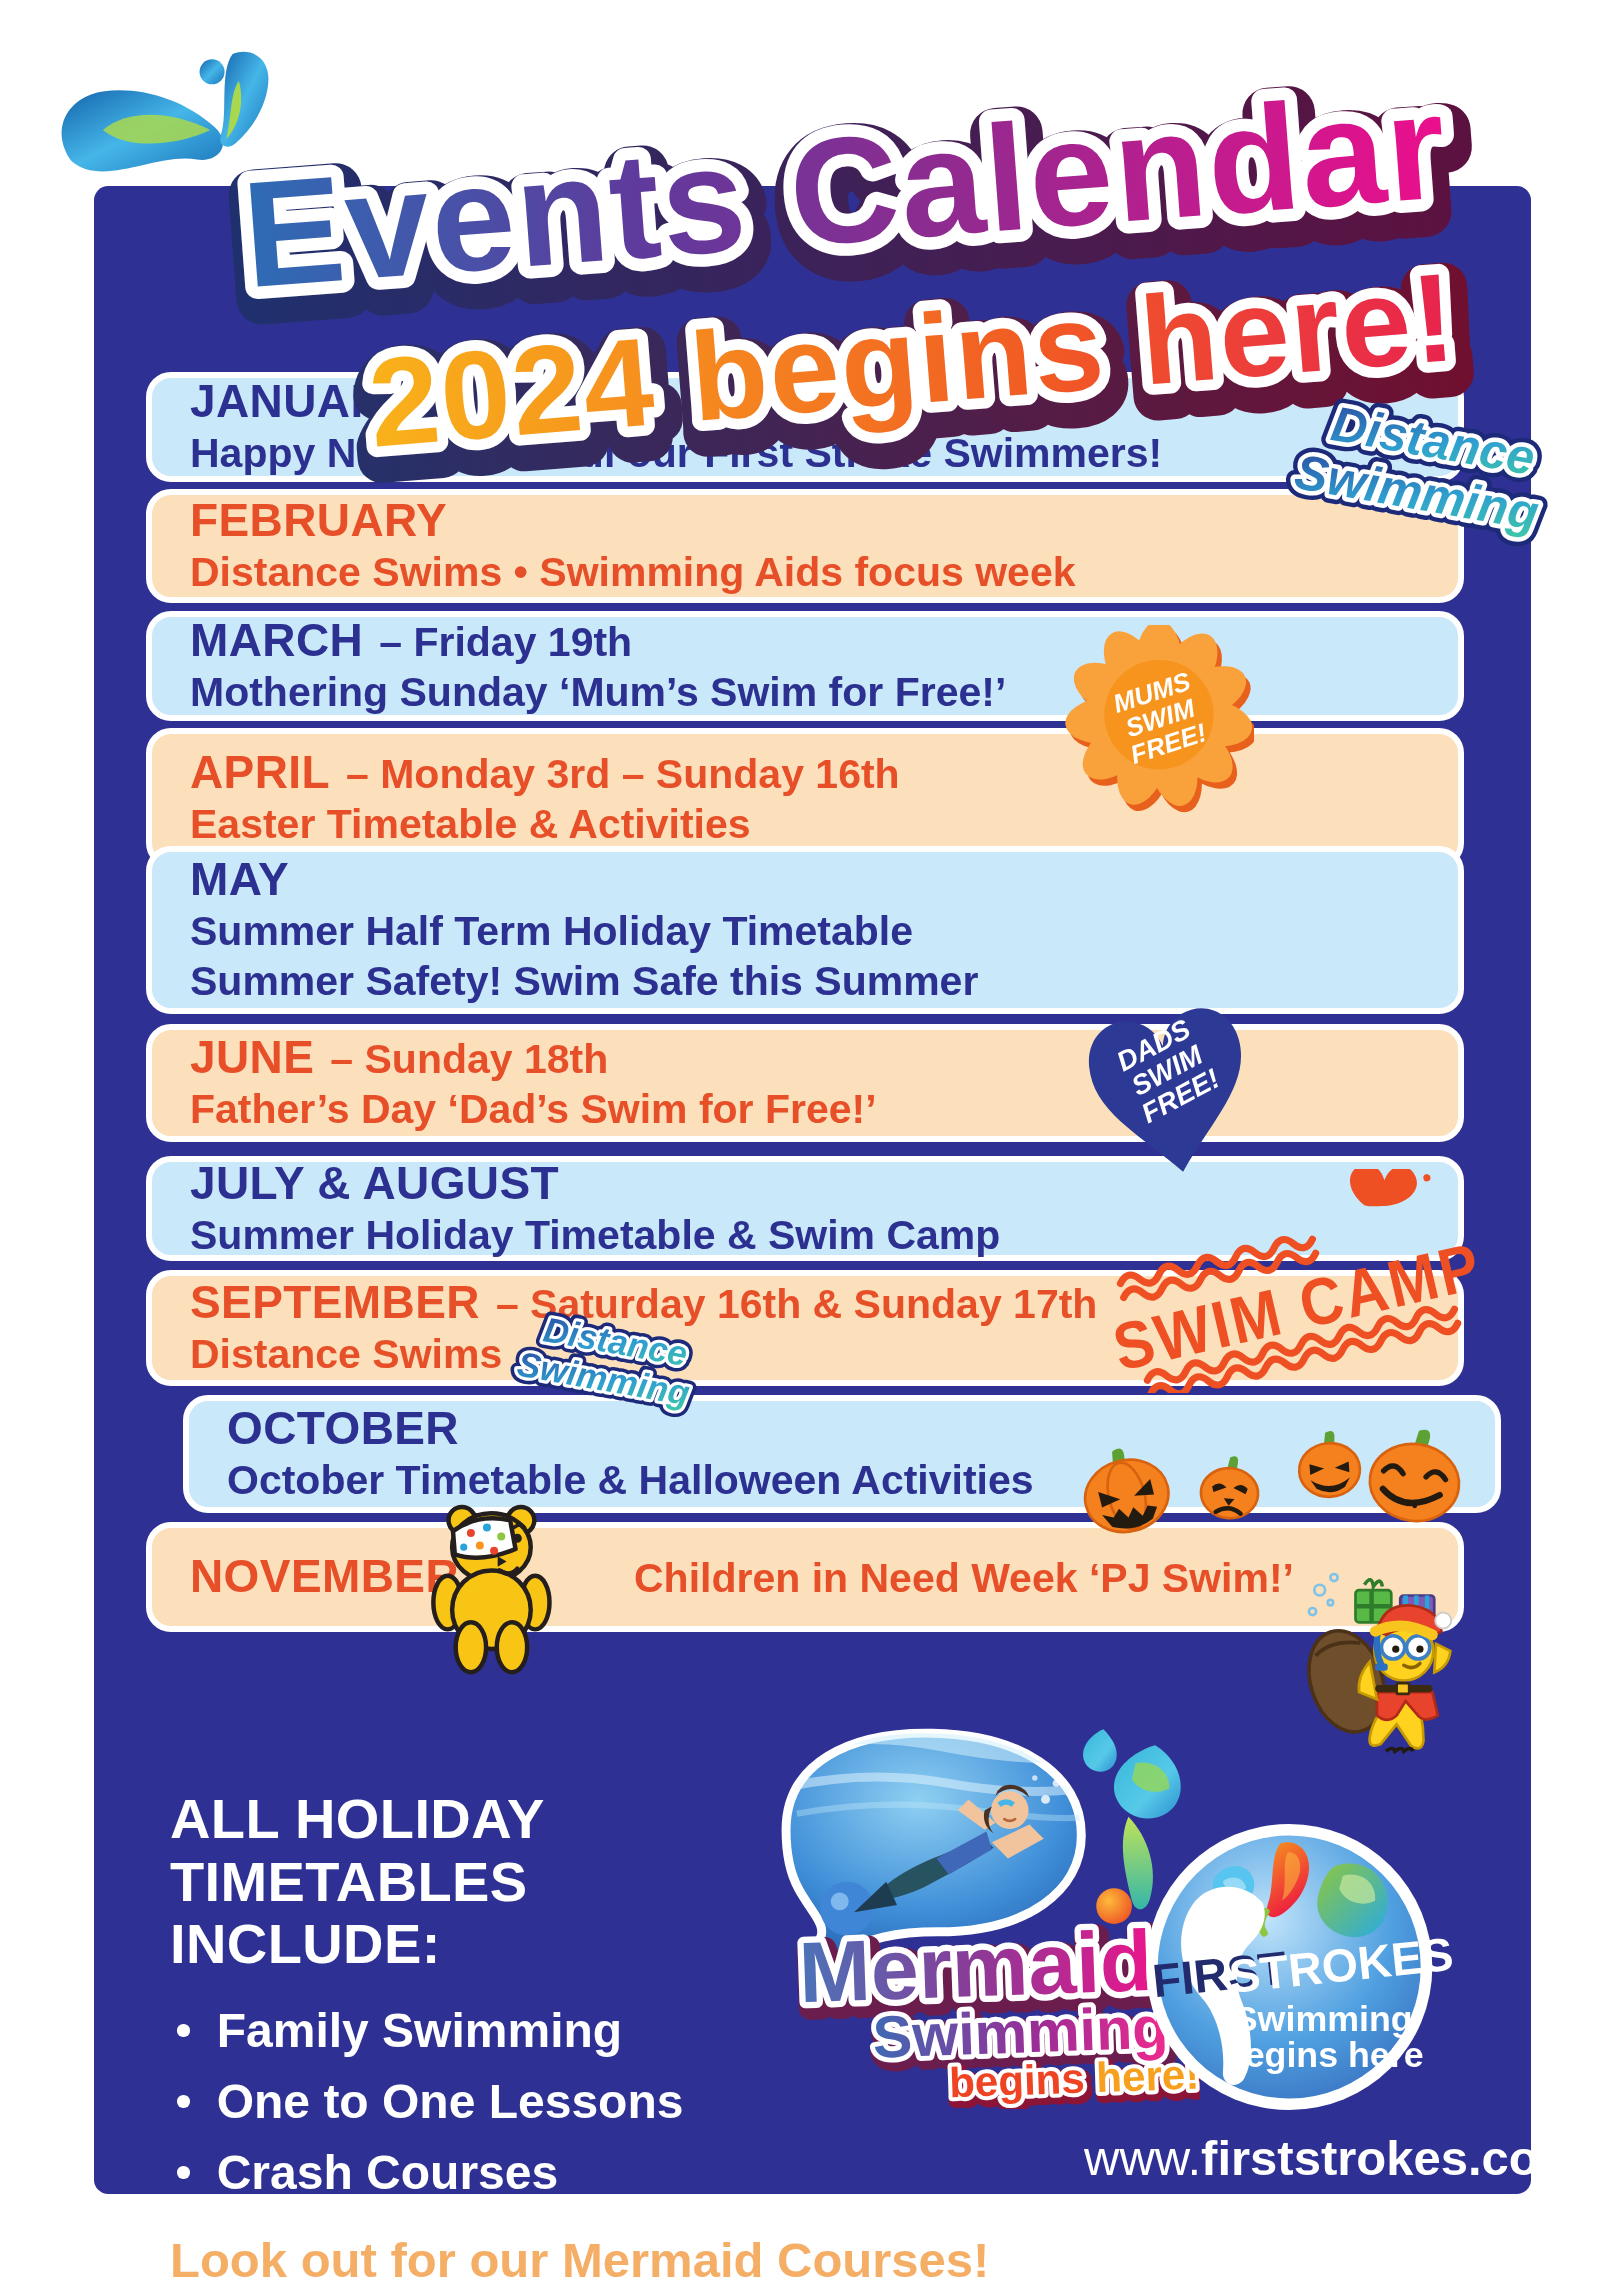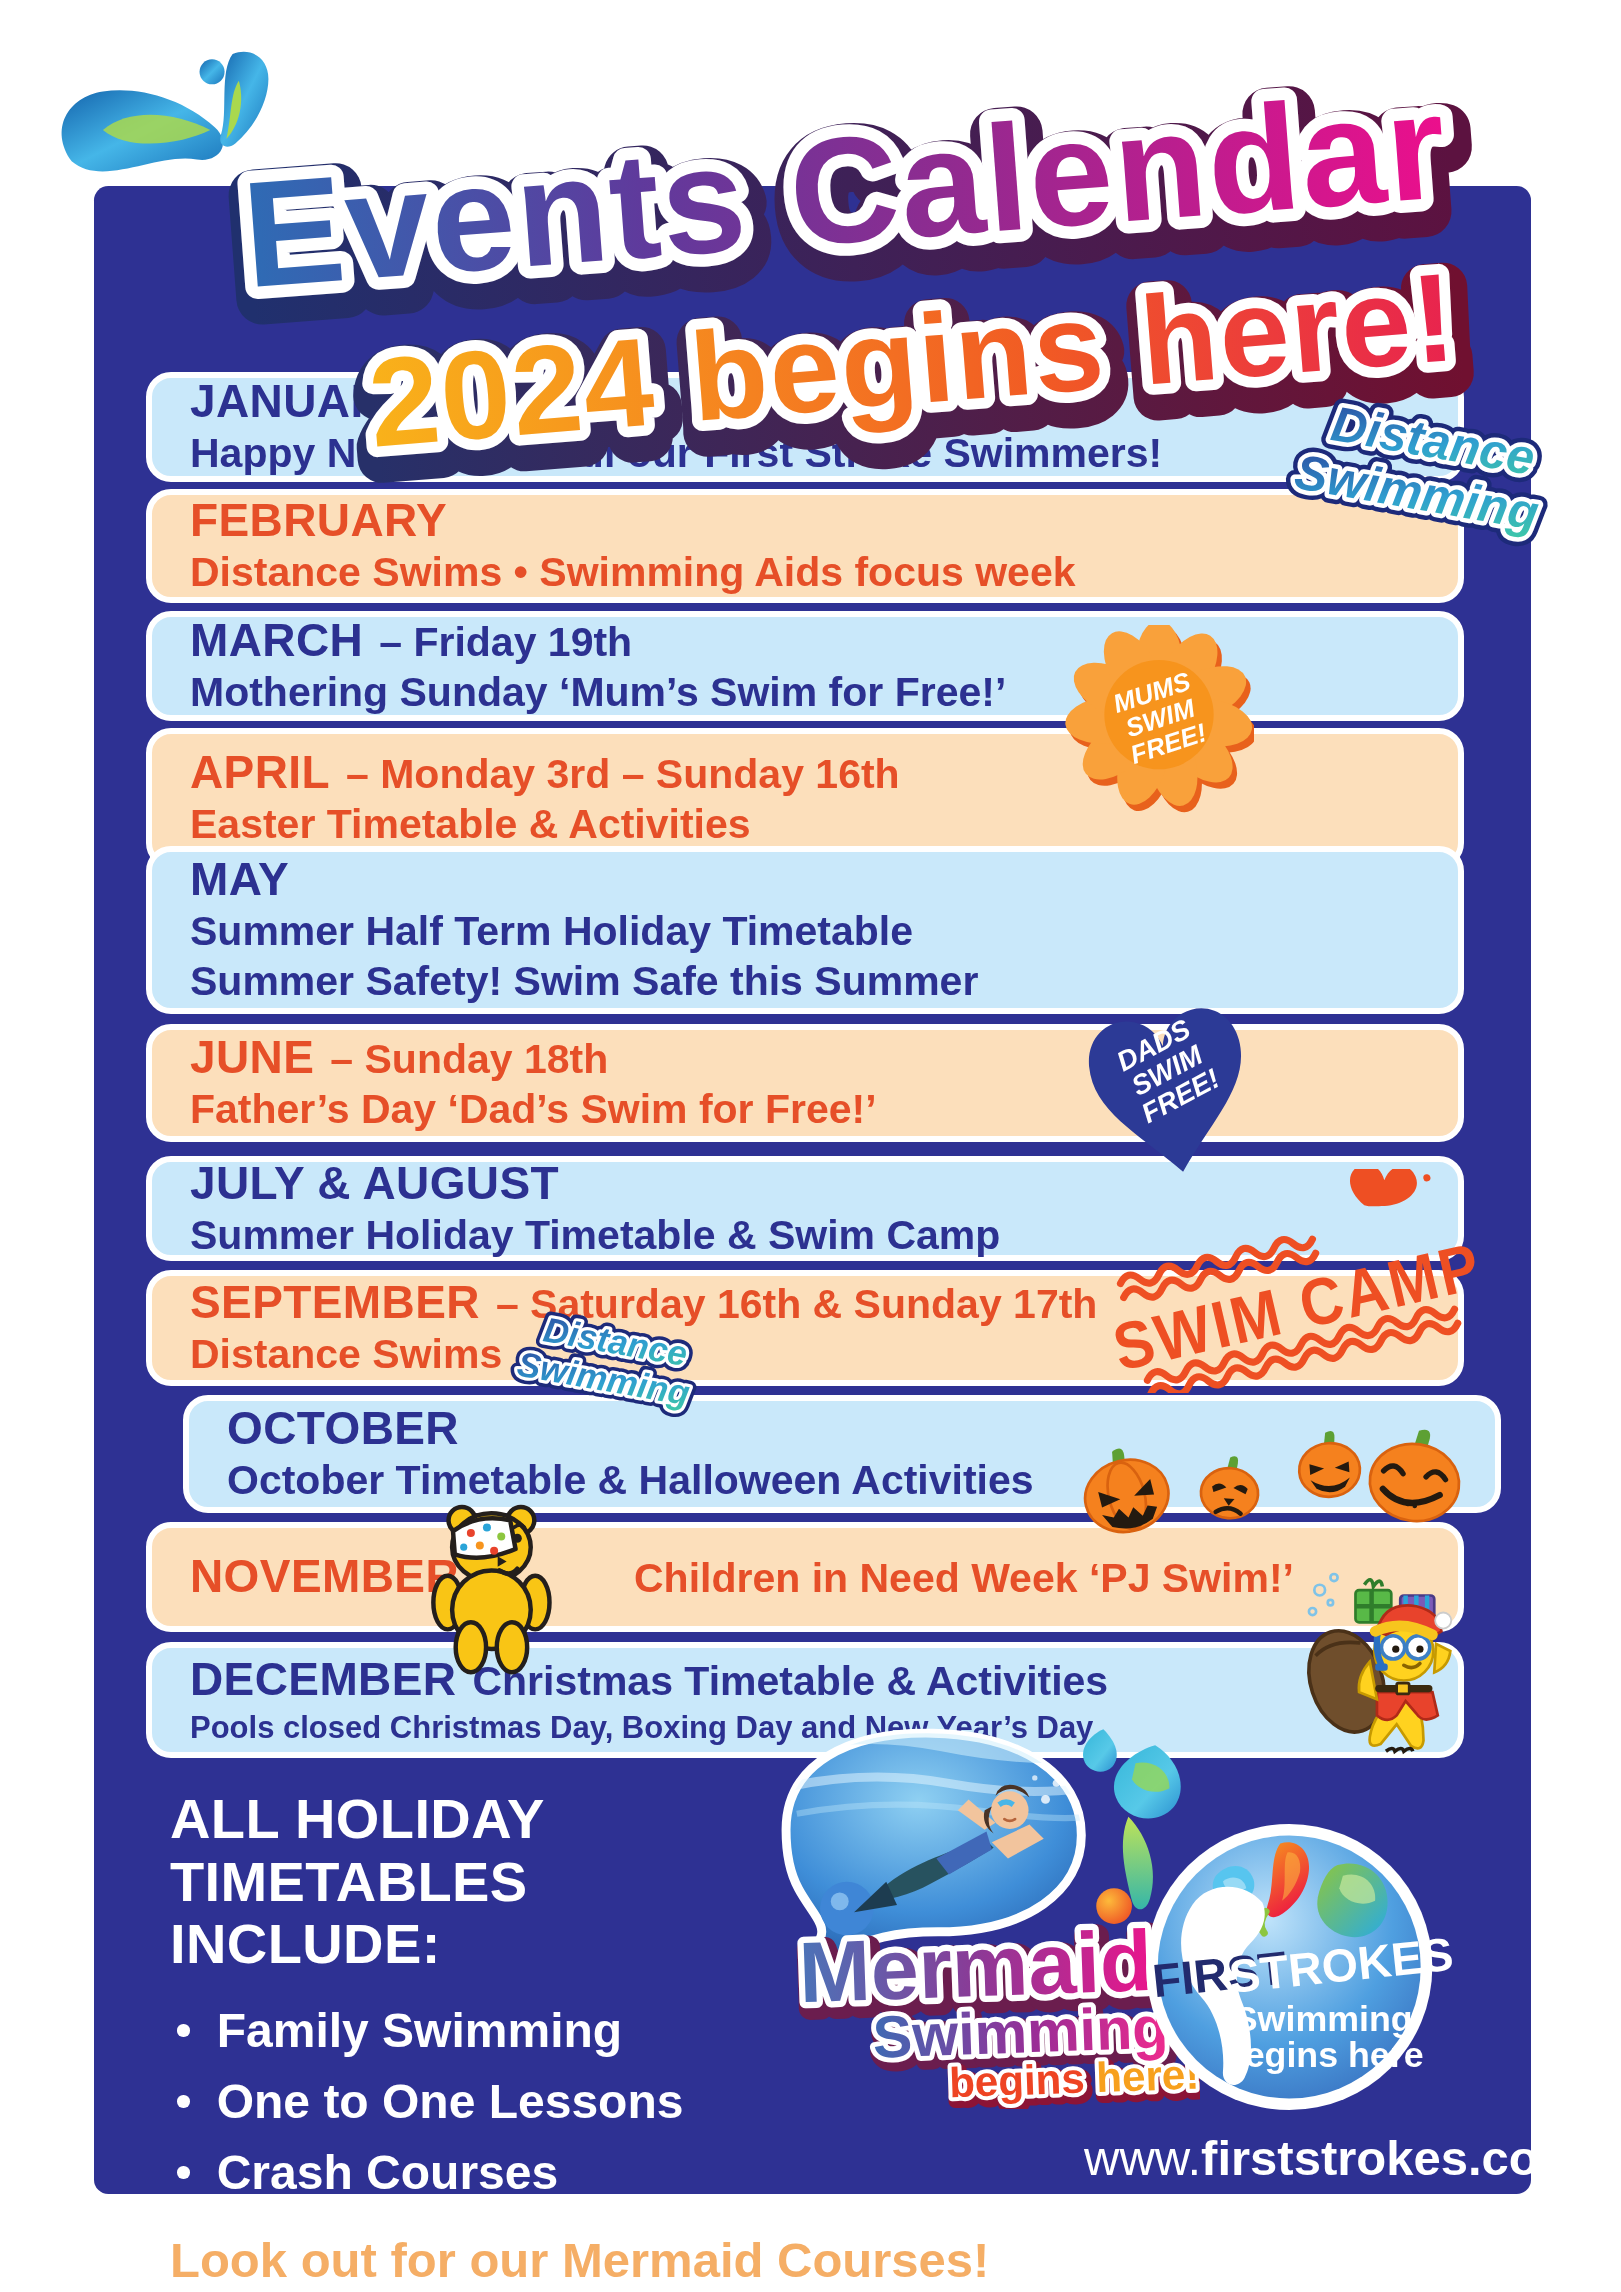--- a/index.html
+++ b/index.html
@@ -104,27 +104,20 @@
       </div>
       <div class="row-line">October Timetable &amp; Halloween Activities</div>
     </div>
     <div class="row peach" style="top: 1522px; height: 110px;">
       <div class="row-title">
         <span class="m-name">NOVEMBER</span>
         <span class="m-spacer"></span>
         <span class="m-suffix">Children in Need Week ‘PJ Swim!’</span>
       </div>
     </div>
-    <div class="row blue" style="top: 1642px; height: 116px;">
-      <div class="row-title">
-        <span class="m-name">DECEMBER</span>
-        <span class="m-suffix">Christmas Timetable &amp; Activities</span>
-      </div>
-      <div class="row-sub">Pools closed Christmas Day, Boxing Day and New Year’s Day</div>
-    </div>
   </div>
 
 <svg class="abs" style="left:40px;top:45px" width="269" height="161" viewBox="0 0 300 180">
   <defs>
     <linearGradient id="spl1" x1="0" y1="0" x2="1" y2="1">
       <stop offset="0" stop-color="#1464ad"></stop>
         <stop offset="0.5" stop-color="#45b6e8"></stop>
         <stop offset="1" stop-color="#1b75bb"></stop>
     </linearGradient>
   </defs>

